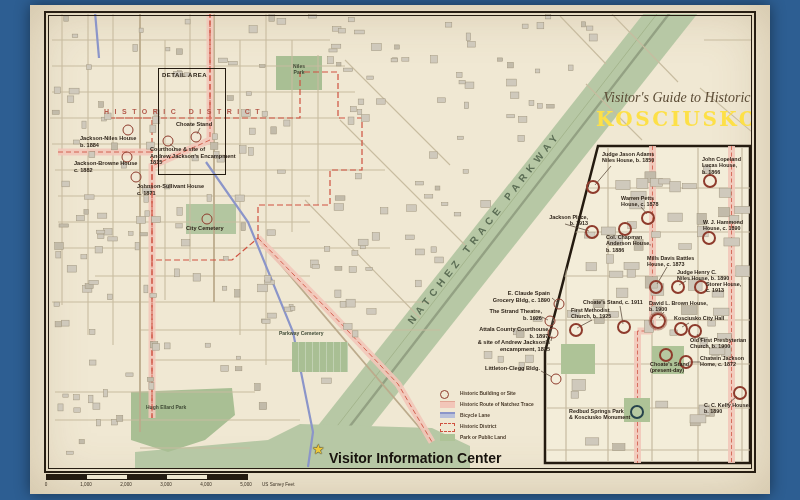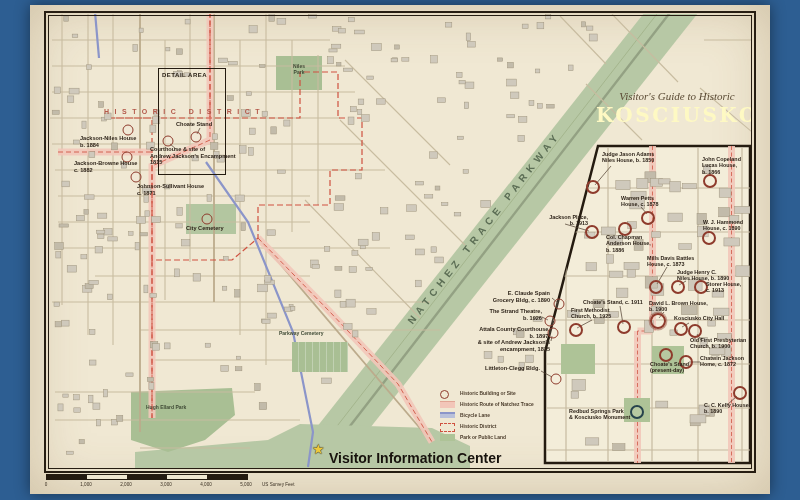--- a/index.html
+++ b/index.html
@@ -15,23 +15,23 @@
   .lbl{position:absolute;font-weight:700;font-size:5.6px;line-height:1.18;color:#2e241a;
        white-space:pre-line;z-index:30;}
   .lbl.r{text-align:right;}
   .ins{font-size:5.4px;}
   .ring{position:absolute;width:9px;height:9px;border:1.8px solid #8e3b2c;border-radius:50%;
         transform:translate(-50%,-50%);z-index:26;background:rgba(255,250,240,.12);}
   .ring.iring{width:10px;height:10px;border-width:2px;}
   .ring.big{width:12px;height:12px;border-width:2.2px;box-shadow:0 0 0 1.4px rgba(142,59,44,.45);}
   .ring.dark{border-color:#27434c;}
   .title-block{position:absolute;left:596px;top:90px;width:162px;text-align:center;z-index:30;color:#443624;}
-  .title-kicker{font-family:"Liberation Serif",serif;font-style:italic;font-size:11px;color:#5a4a34;}
+  .title-kicker{font-family:"Liberation Serif",serif;font-style:italic;font-size:14px;color:#5a4a34;}
   .title-city{font-family:"DejaVu Serif",serif;font-weight:700;font-size:20px;letter-spacing:2.5px;
-              color:#fef9c3;margin-top:1px;}
+              color:#fde047;margin-top:1px;}
   .title-state{font-family:"DejaVu Serif",serif;font-weight:700;font-size:11.5px;letter-spacing:4.5px;
                color:#3e3325;margin-top:1px;}
   .district-lbl{position:absolute;left:104px;top:108px;font-size:7px;font-weight:700;
                 letter-spacing:5.5px;color:#b4584a;z-index:30;}
   .parkway-lbl{position:absolute;left:344px;top:222px;width:280px;text-align:center;
                transform:rotate(-52deg);font-size:10px;font-weight:700;letter-spacing:5px;
                color:#5c6e55;z-index:12;}
   .detail-box{position:absolute;left:158px;top:68px;width:66px;height:105px;
               border:1.5px solid #241b10;z-index:20;}
   .detail-lbl{position:absolute;left:3px;top:3px;font-size:6px;font-weight:700;letter-spacing:.5px;color:#241b10;}

